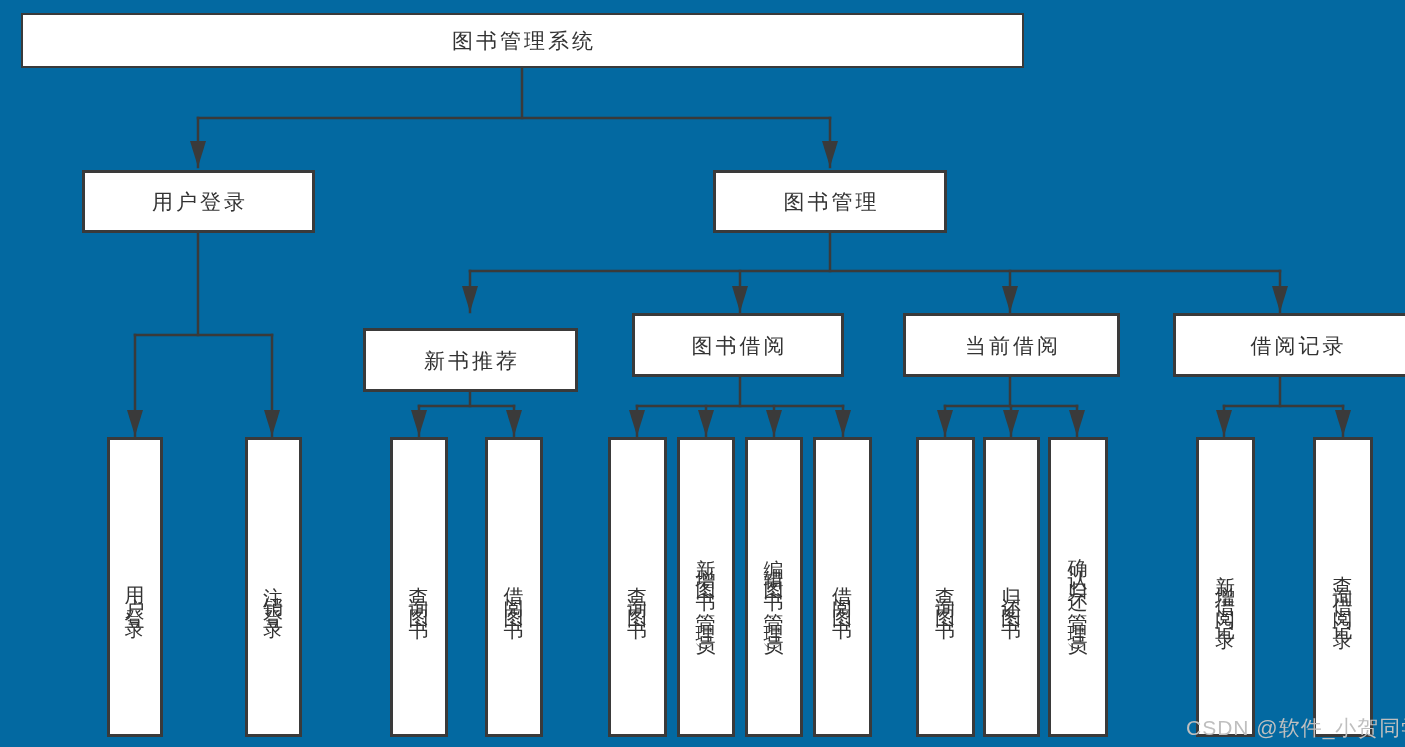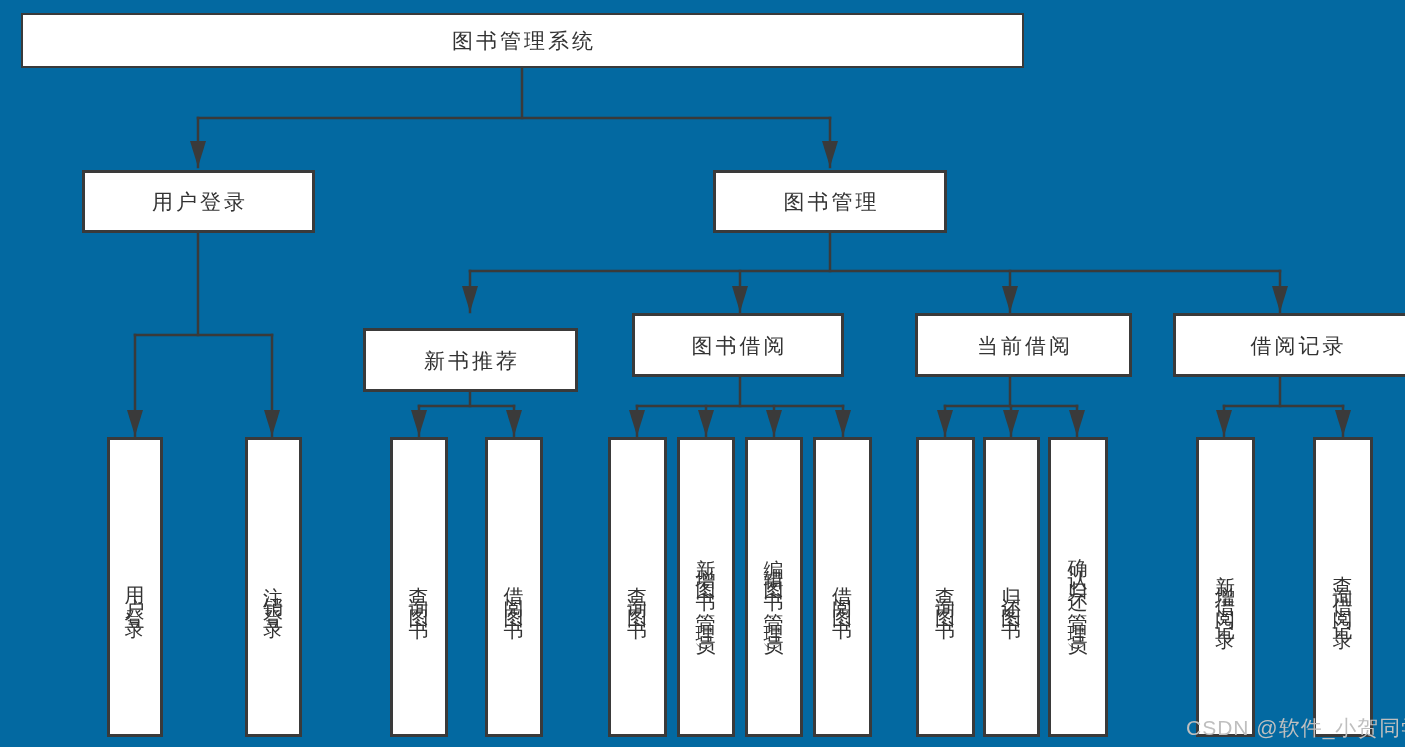--- a/index.html
+++ b/index.html
@@ -95,21 +95,21 @@
   <div class="node lvl2" style="left:713px;width:234px;">
     <span class="h-label">图书管理</span>
   </div>
 
   <div class="node lvl3" style="left:363px;width:215px;margin-top:15px;">
     <span class="h-label">新书推荐</span>
   </div>
   <div class="node lvl3" style="left:632px;width:212px;">
     <span class="h-label">图书借阅</span>
   </div>
-  <div class="node lvl3" style="left:903px;width:217px;margin-left:12px;">
+  <div class="node lvl3" style="left:903px;width:217px;">
     <span class="h-label">当前借阅</span>
   </div>
   <div class="node lvl3" style="left:1173px;width:248px;">
     <span class="h-label">借阅记录</span>
   </div>
 
   <div class="node leaf" style="left:107px;width:56px;">
     <span class="v-label">用户登录</span>
   </div>
   <div class="node leaf" style="left:245px;width:57px;">

